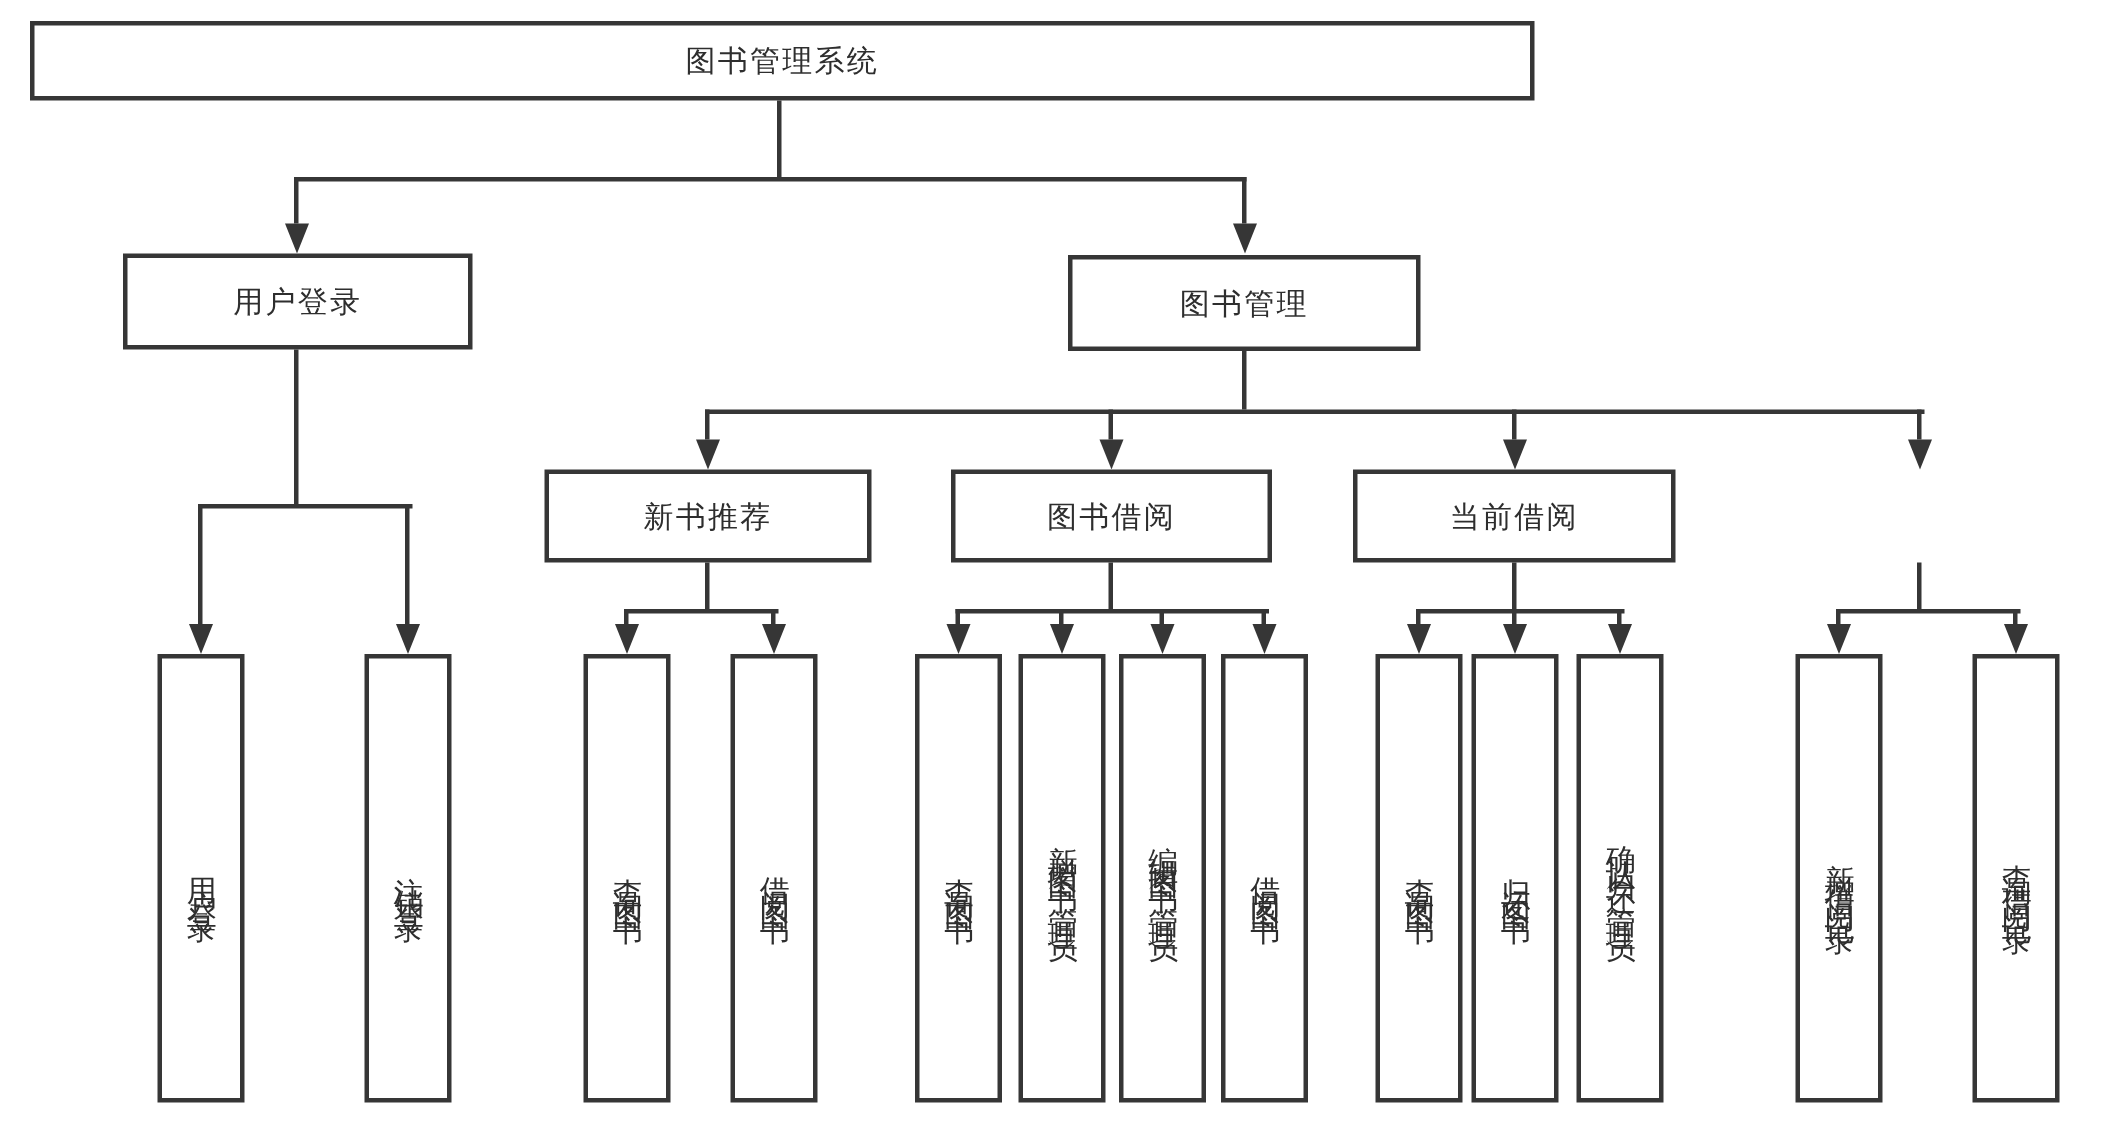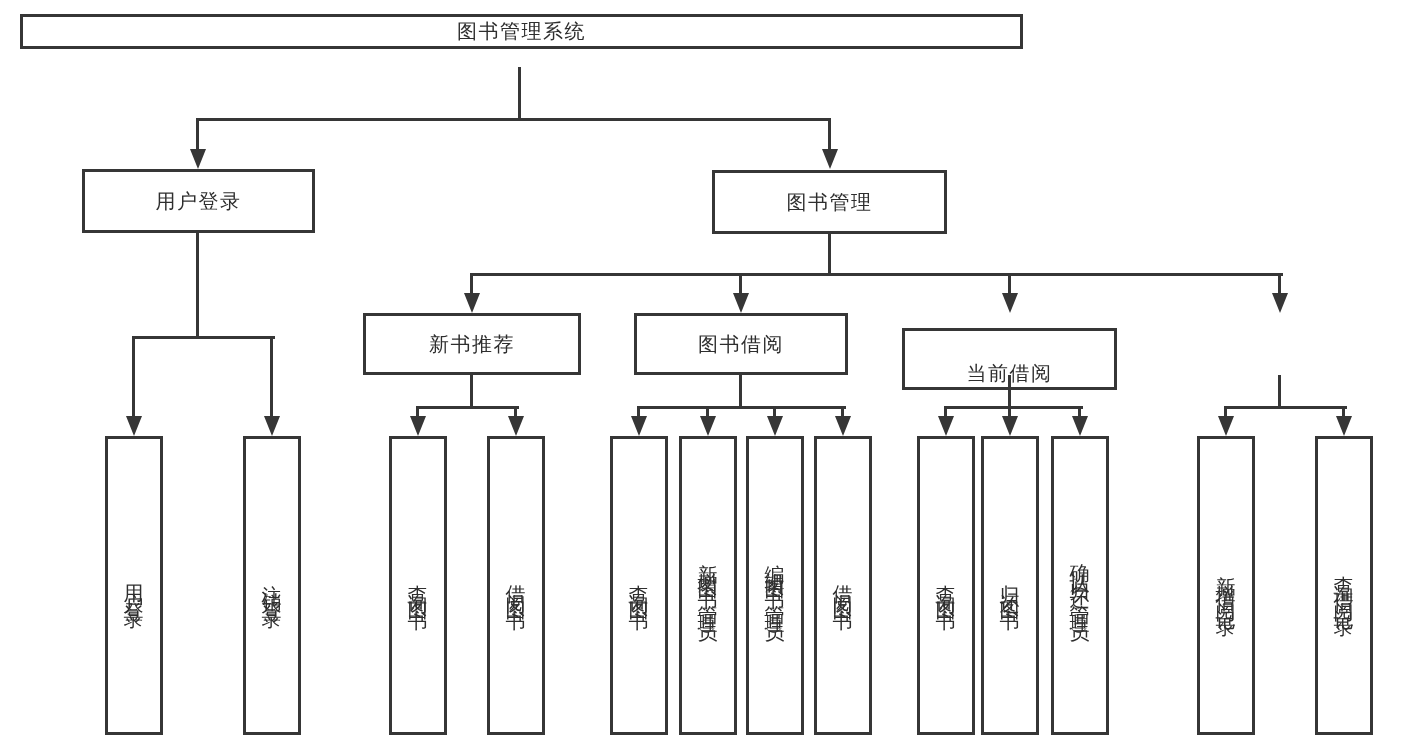--- a/index.html
+++ b/index.html
@@ -67,21 +67,21 @@
     z-index: 10;
     letter-spacing: 1px;
     white-space: nowrap;
   }
 </style>
 </head>
 <body>
 
 <div class="canvas">
 
-  <div class="node" style="left:20px; top:14px; width:1003px; height:35px;">
+  <div class="node" style="left:20px; top:14px; width:1003px; height:53px;">
     <span class="lbl">图书管理系统</span>
   </div>
 
   <div class="vl" style="left:518px; top:67px; height:51px;"></div>
   <div class="hl" style="left:197px; top:118px; width:634px;"></div>
   <div class="ar" style="left:196px; top:118px; height:31px;"></div>
   <div class="ar" style="left:828px; top:118px; height:31px;"></div>
 
   <div class="node" style="left:82px; top:169px; width:233px; height:64px;">
     <span class="lbl">用户登录</span>
@@ -101,21 +101,21 @@
   <div class="ar" style="left:739px; top:273px; height:20px;"></div>
   <div class="ar" style="left:1008px; top:273px; height:20px;"></div>
   <div class="ar" style="left:1278px; top:273px; height:20px;"></div>
 
   <div class="node" style="left:363px; top:313px; width:218px; height:62px;">
     <span class="lbl">新书推荐</span>
   </div>
   <div class="node" style="left:634px; top:313px; width:214px; height:62px;">
     <span class="lbl">图书借阅</span>
   </div>
-  <div class="node" style="left:902px; top:328px; width:215px; height:62px;align-items:flex-end;">
+  <div class="node" style="left:902px; top:313px; width:215px; height:62px;">
     <span class="lbl">当前借阅</span>
   </div>
 
   <div class="vl" style="left:470px; top:375px; height:31px;"></div>
   <div class="hl" style="left:416px; top:406px; width:103px;"></div>
   <div class="ar" style="left:416px; top:406px; height:10px;"></div>
   <div class="ar" style="left:514px; top:406px; height:10px;"></div>
 
   <div class="vl" style="left:739px; top:375px; height:31px;"></div>
   <div class="hl" style="left:637px; top:406px; width:209px;"></div>

